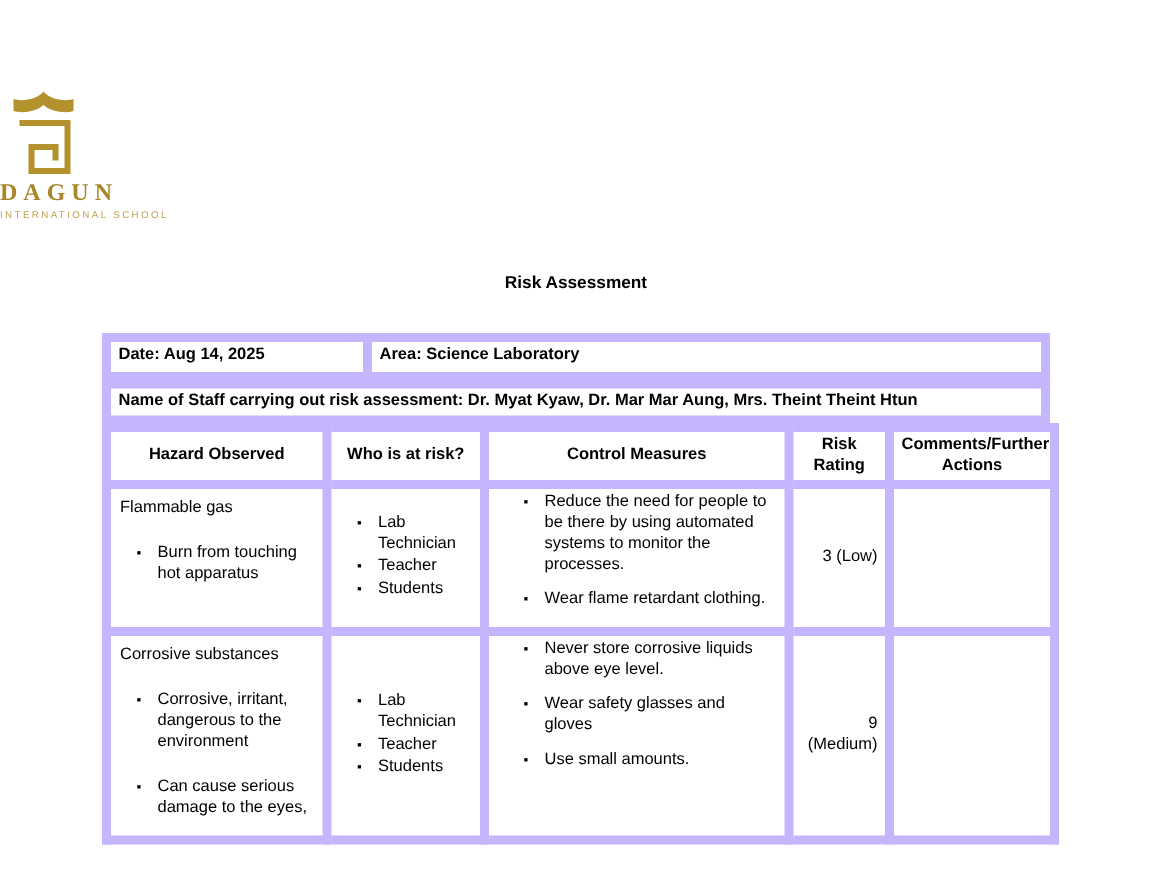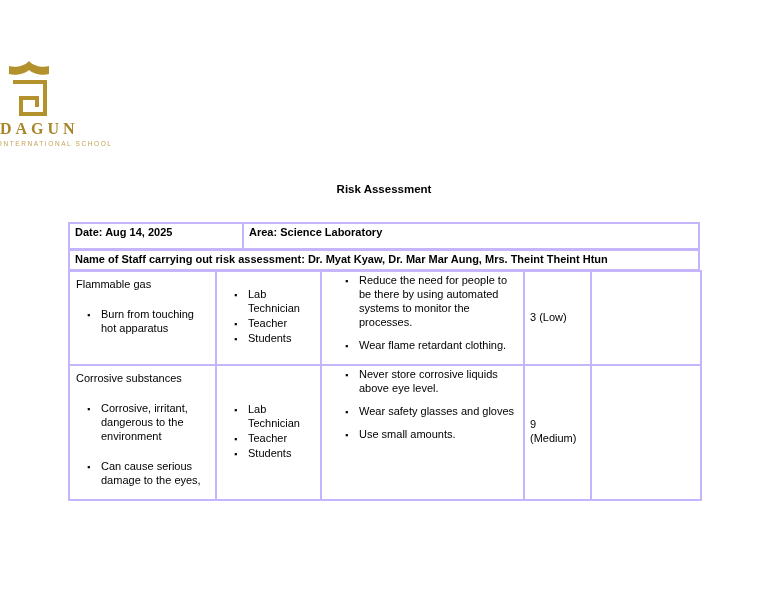--- a/index.html
+++ b/index.html
@@ -22,25 +22,25 @@
   .logo-sub { font-size: 6.5px; letter-spacing: 1.6px; color: #c2a254; text-transform: uppercase; }
 
   
   .doc-title { position: absolute; top: 183px; left: 0; right: 0;
                text-align: center; font-size: 11.5px; font-weight: bold; }
 
   
   .tables { position: absolute; left: 68px; top: 222px; width: 632px; }
   table { border-collapse: collapse; table-layout: fixed; width: 632px; font-size: 11px; }
   table + table { margin-top: -1px; }
-  td { border: 2px solid #c4b5fd; padding: 2px 5px; vertical-align: top; line-height: 1.27; }
+  td { border: 6px solid #c4b5fd; padding: 2px 5px; vertical-align: top; line-height: 1.27; }
   .b { font-weight: bold; }
   .vbottom { vertical-align: bottom; }
   .vmid { vertical-align: middle; }
-  .center { text-align: left; }
+  .center { text-align: right; }
   .head td { font-weight: bold; text-align: center; vertical-align: middle; }
 
   .cell-title { margin: 4px 0 11px 1px; }
 
   .bullet { display: flex; margin: 16px 0 9px 12px; }
   .who-cell .bullet { margin: 0 0 1px 12px; }
   .control-cell .bullet { margin: 0 0 9px 18px; }
   .bm { flex: 0 0 14px; }
   .bm::before { content: "\25AA"; font-size: 9px; }
   .bt { flex: 1 1 auto; }
@@ -90,20 +90,27 @@
     <table>
       <colgroup>
         <col style="width:147px">
           <col style="width:105px">
           <col style="width:203px">
         <col style="width:67px">
           <col style="width:110px">
       </colgroup>
 
       <tbody>
+          <tr class="head" style="height:34px">
+        <td>Hazard Observed</td>
+        <td>Who is at risk?</td>
+        <td>Control Measures</td>
+        <td>Risk Rating</td>
+        <td>Comments/Further Actions</td>
+      </tr>
 
       <tr style="height:78px">
         <td>
           <div class="cell-title">Flammable gas</div>
           <div class="bullet">
             <span class="bm"></span>
             <span class="bt">Burn from touching hot apparatus</span>
           </div>
         </td>
         <td class="vmid who-cell">

